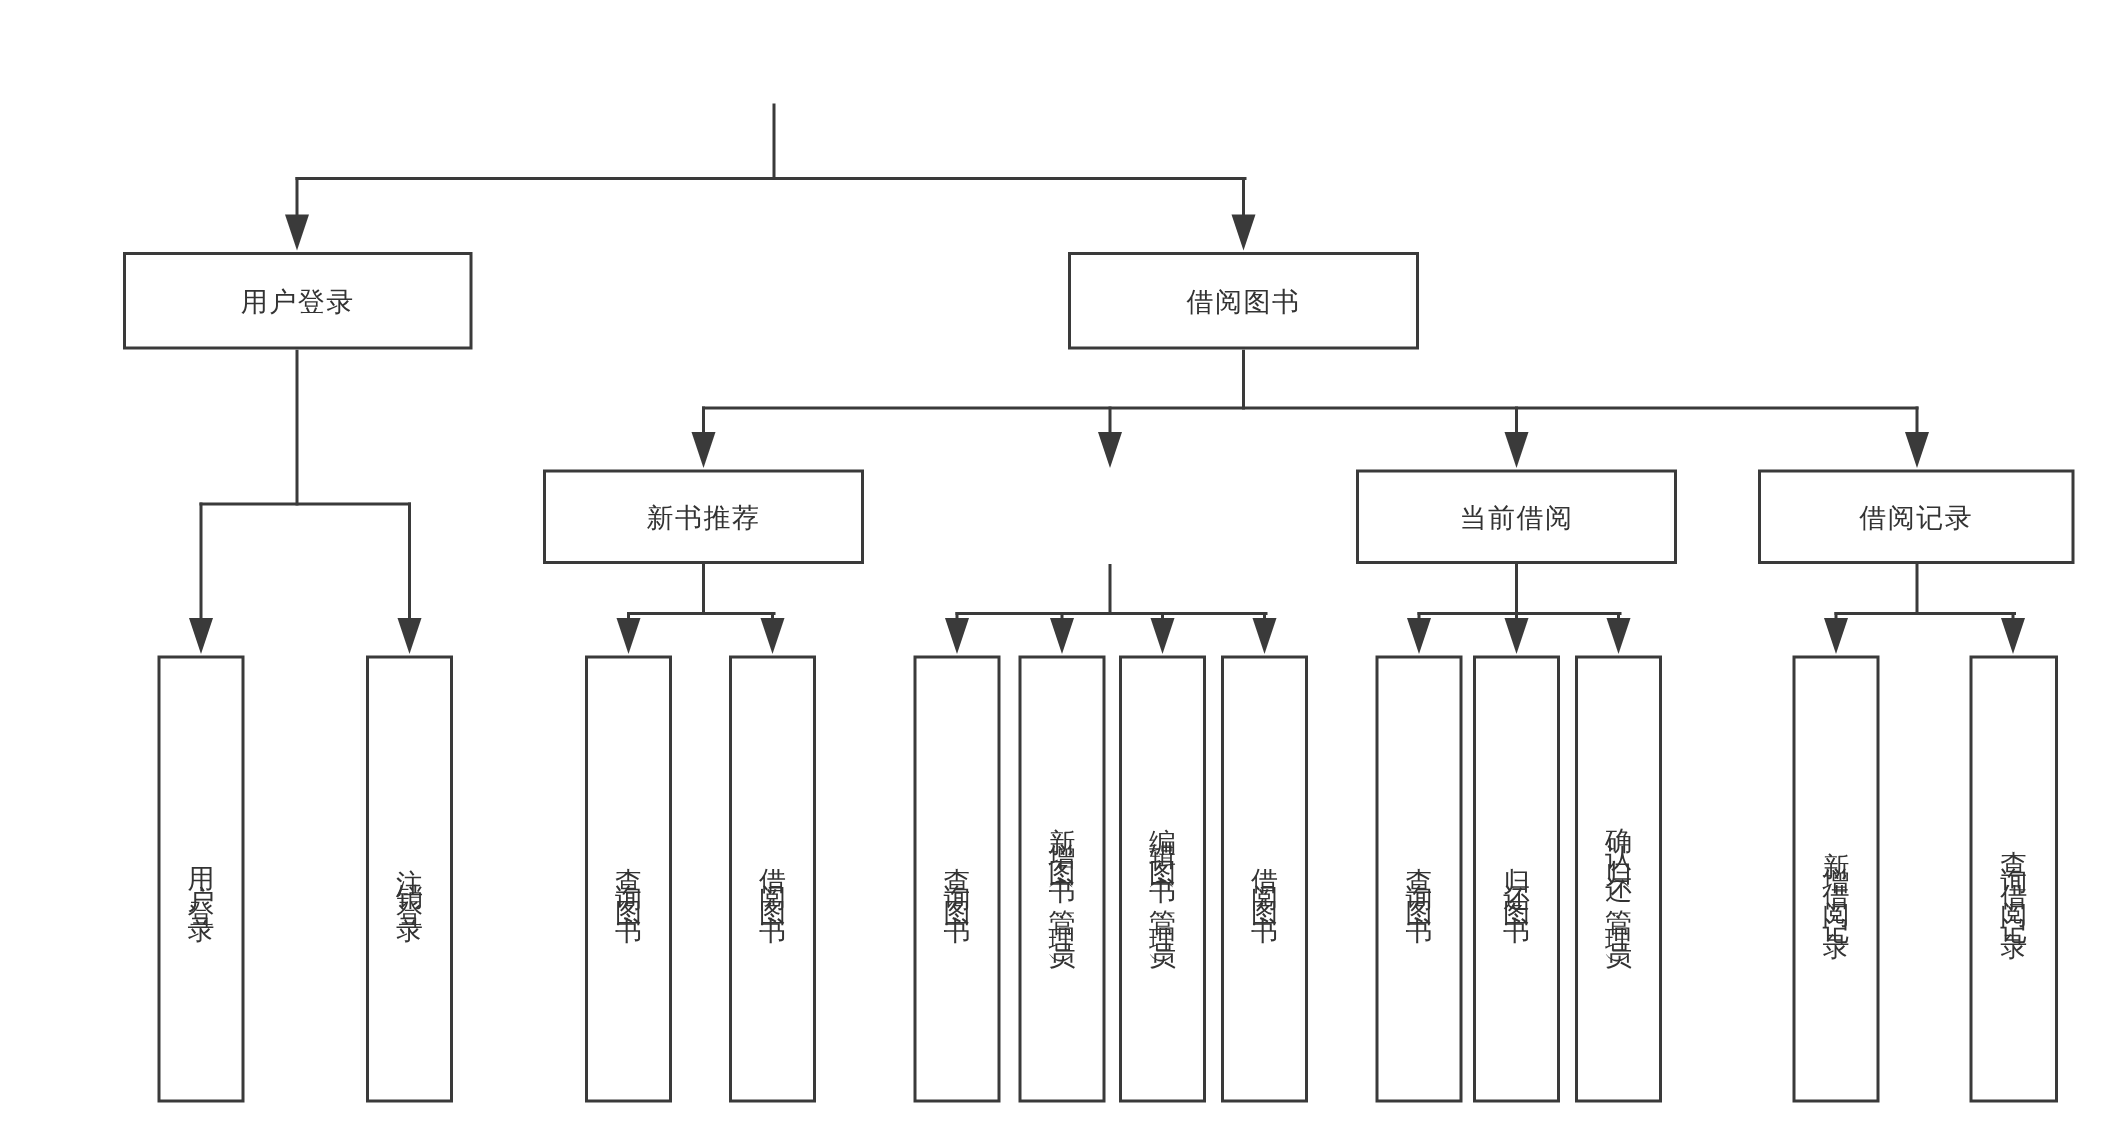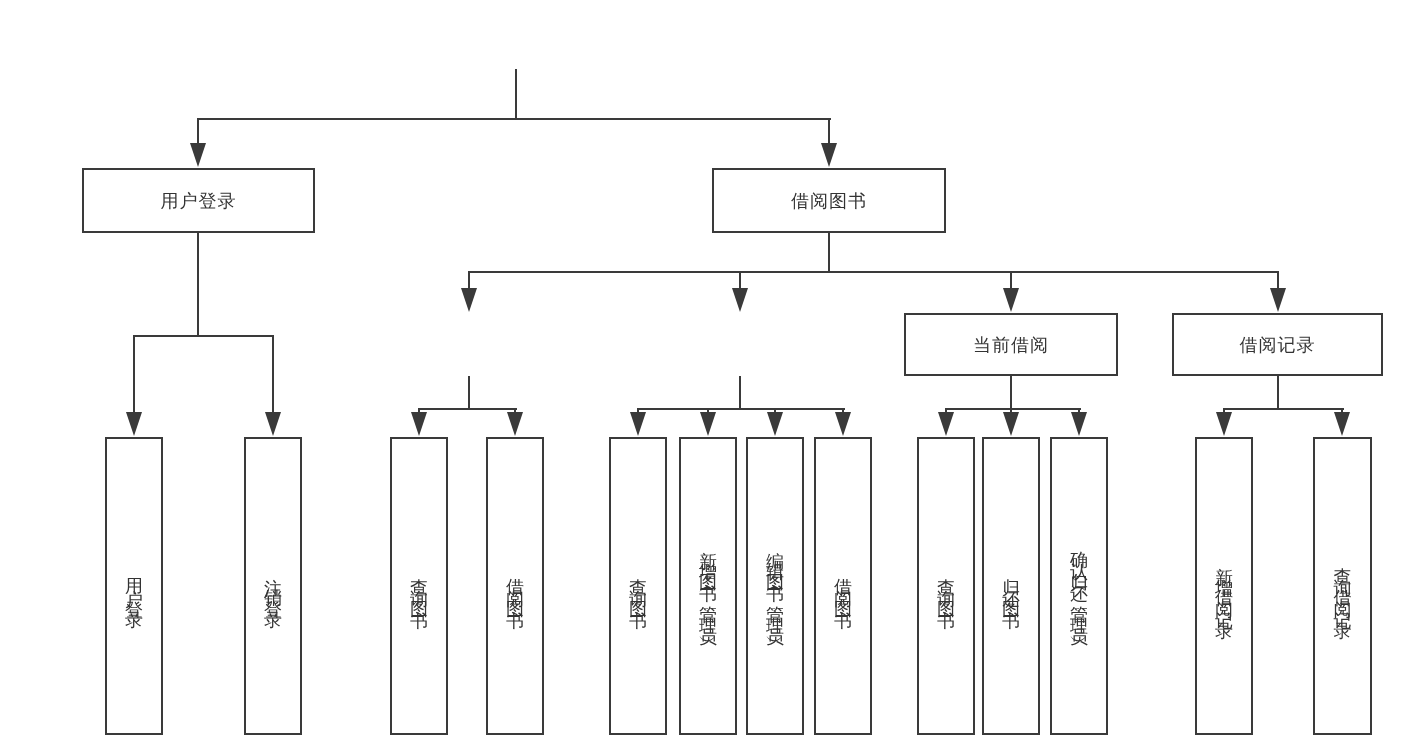--- a/index.html
+++ b/index.html
@@ -67,20 +67,21 @@
 </head>
 <body>
 
 <div id="stage">
 
 
   <div class="box" style="left:82px;top:168px;width:233px;height:65px;">用户登录</div>
 
   <div class="box" style="left:712px;top:168px;width:234px;height:65px;">借阅图书</div>
 
+  <div class="box" style="left:362px;top:313px;width:214px;height:63px;">新书推荐</div>
 
 
   <div class="box" style="left:904px;top:313px;width:214px;height:63px;">当前借阅</div>
 
   <div class="box" style="left:1172px;top:313px;width:211px;height:63px;">借阅记录</div>
 
   <div class="box vbox" style="left:105px;top:437px;width:58px;height:298px;">用户登录</div>
   <div class="box vbox" style="left:244px;top:437px;width:58px;height:298px;">注销登录</div>
 
   <div class="box vbox" style="left:390px;top:437px;width:58px;height:298px;">查询图书</div>

